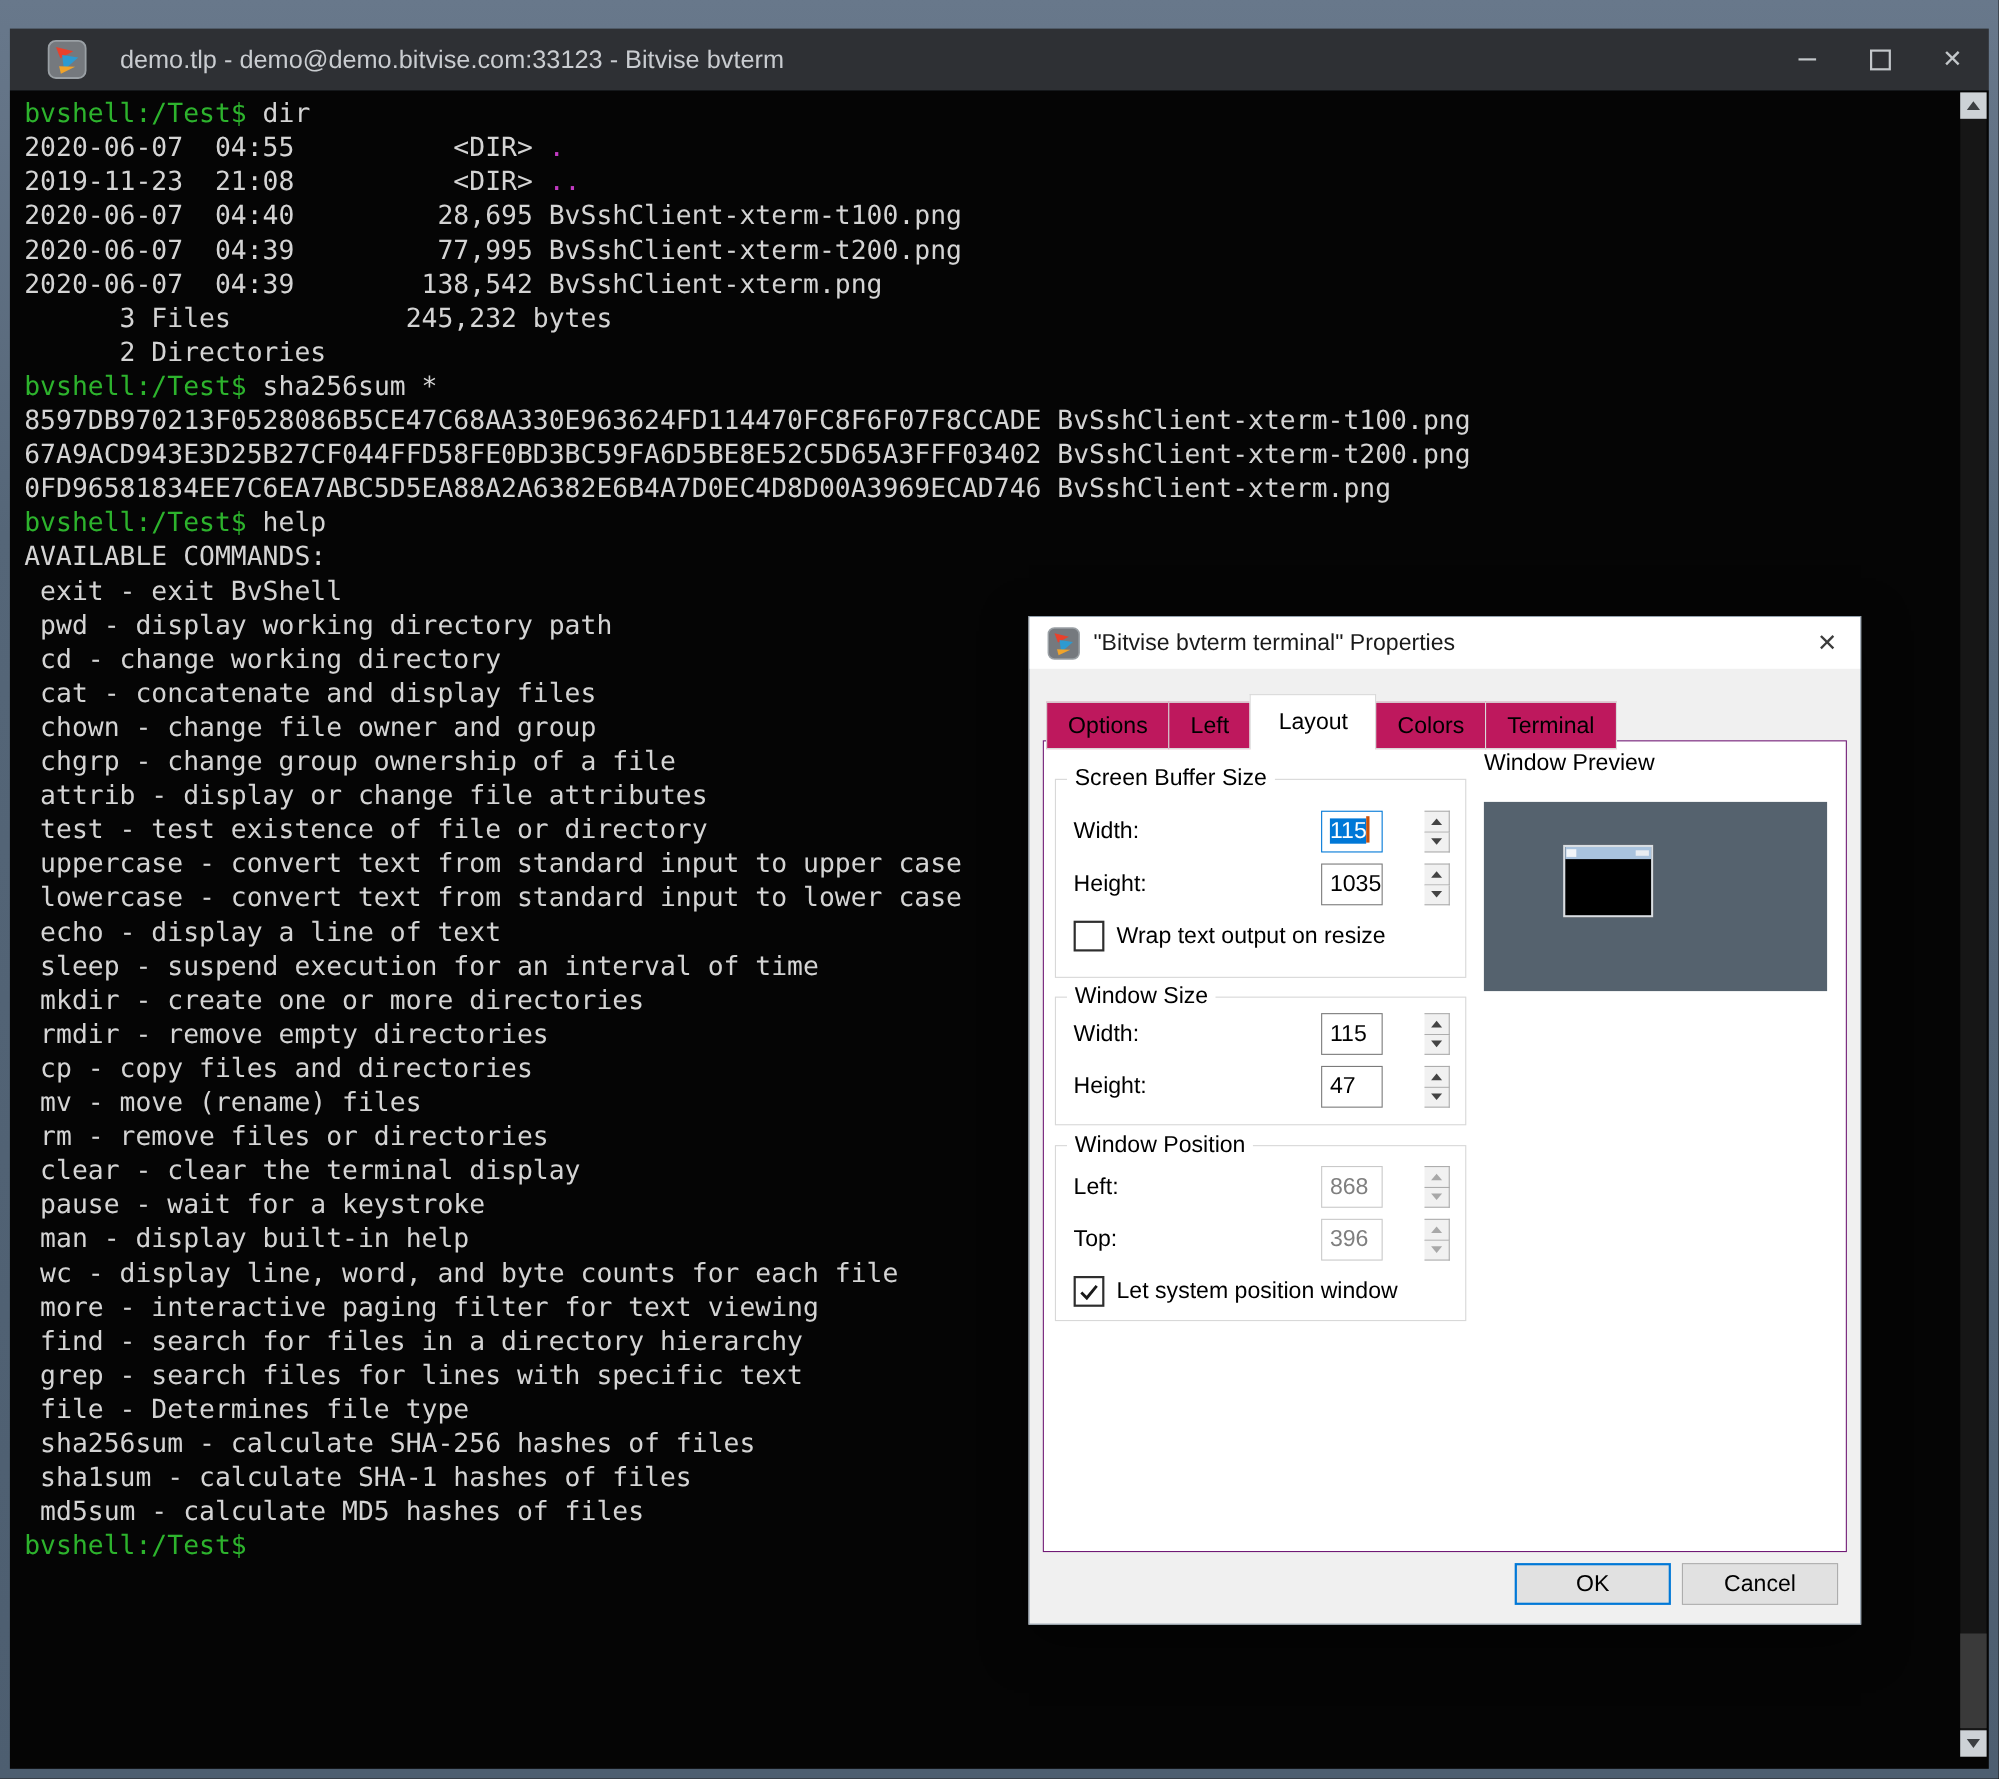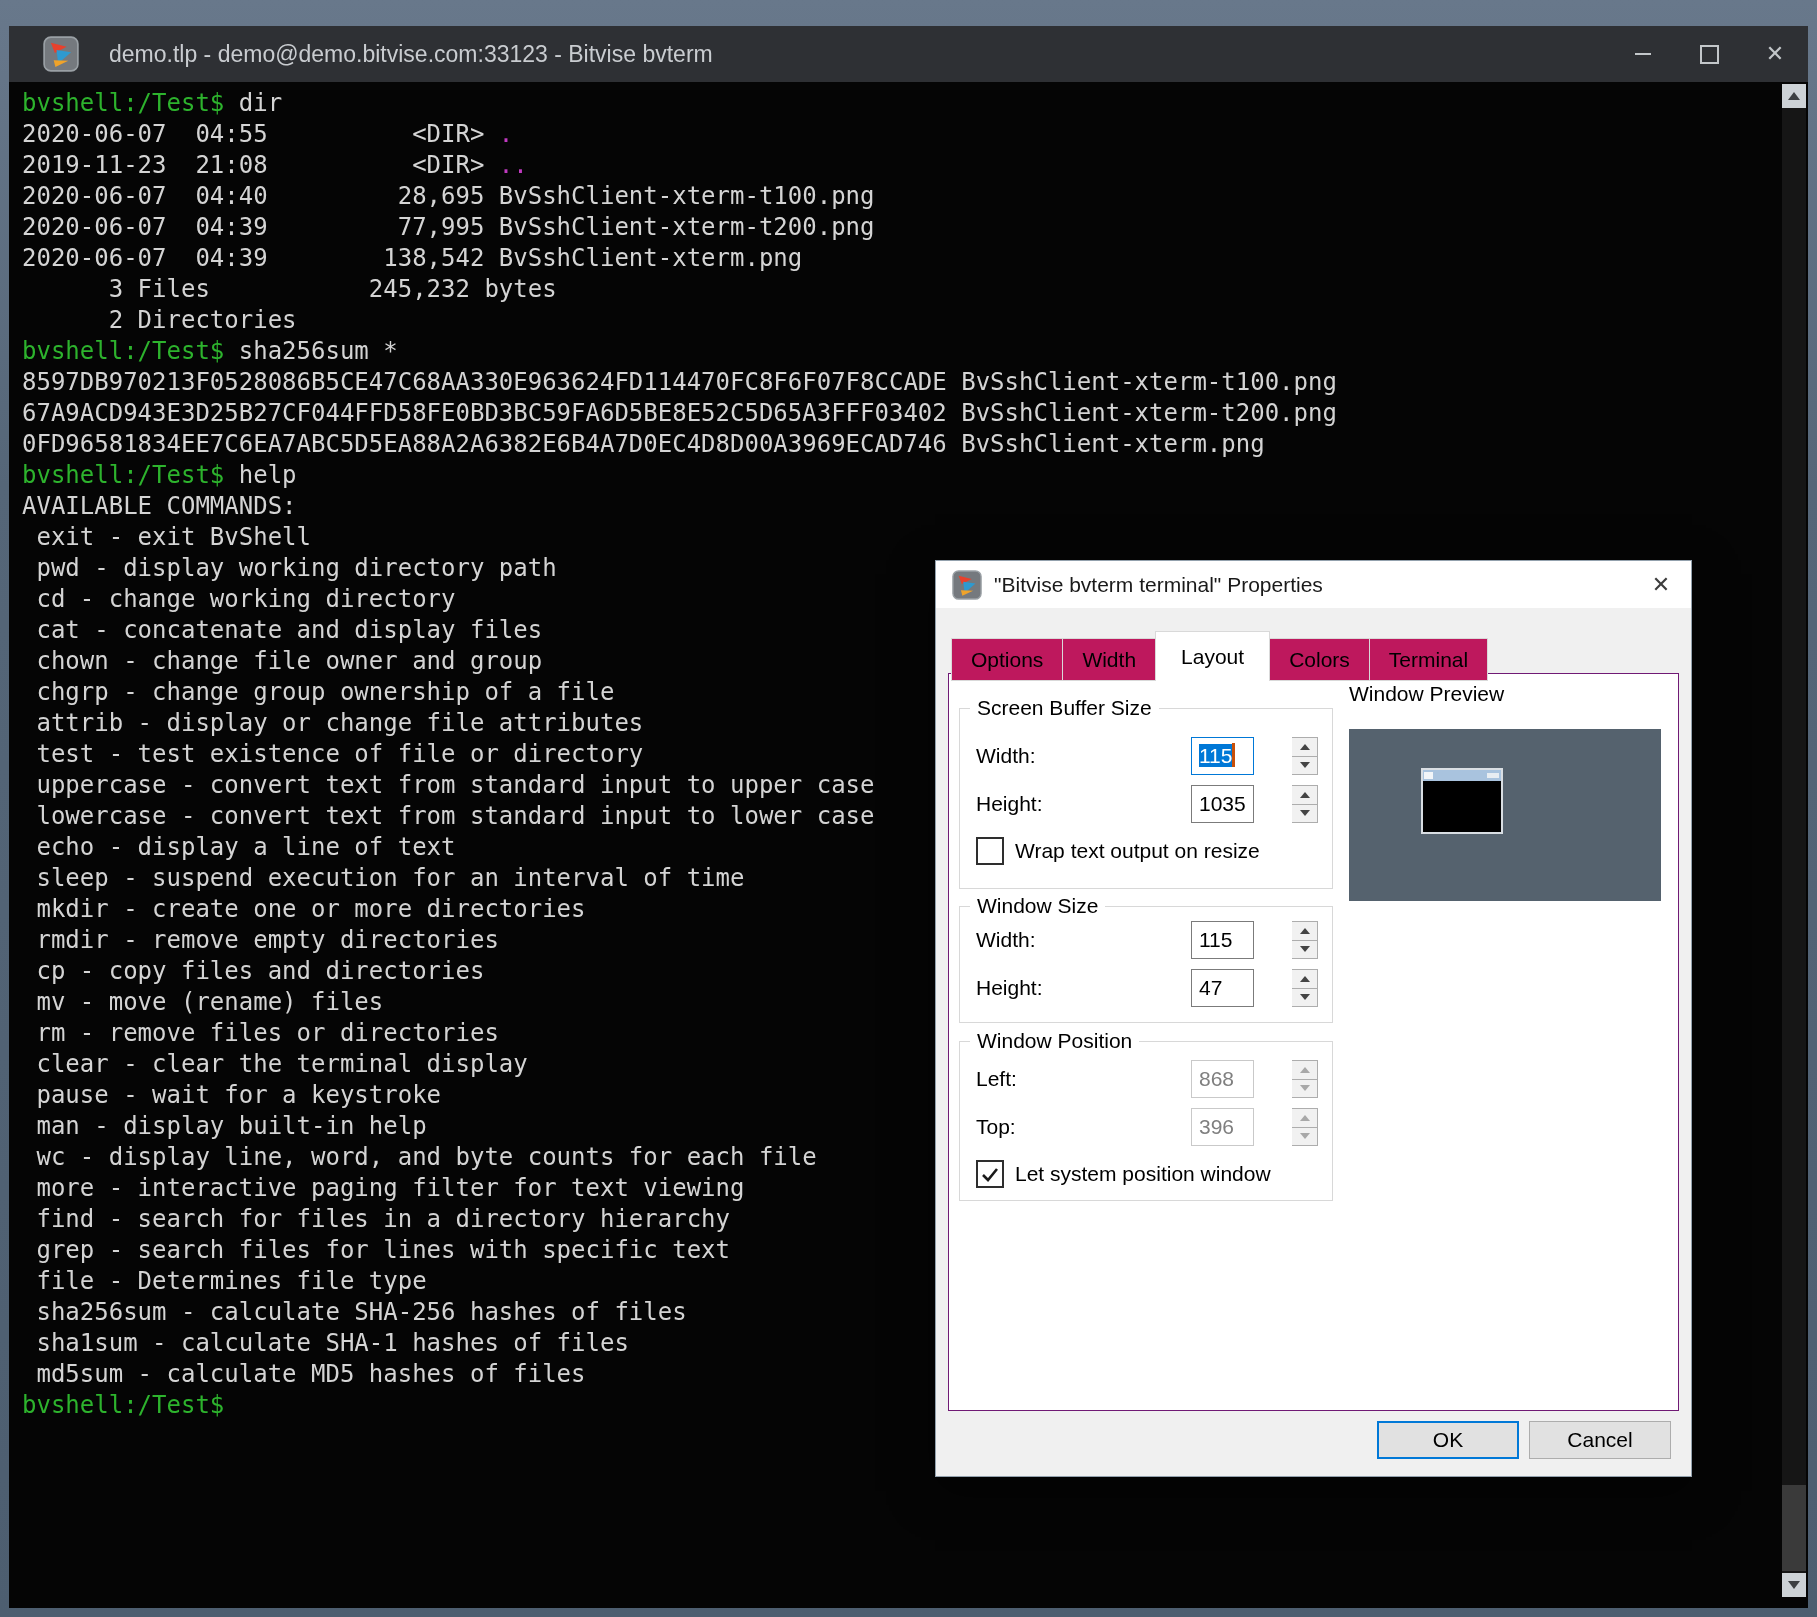--- a/index.html
+++ b/index.html
@@ -45,21 +45,21 @@
               position:relative;z-index:5;}
   
   .page{position:absolute;left:12px;top:112px;width:729px;height:736px;background:#fff;border:1px solid #701a75;z-index:2;}
   
   .group{position:absolute;left:10px;width:374px;border:1px solid #d8d8d8;background:#fff;box-sizing:border-box;}
   .g1{top:34px;height:181px;} .g2{top:232px;height:117px;} .g3{top:367px;height:160px;}
   .glabel{position:absolute;top:-13px;left:10px;background:#fff;padding:0 7px;white-space:nowrap;}
   .gpad1{padding-top:28px;} .gpad2{padding-top:14px;} .gpad3{padding-top:18px;}
   .row{display:flex;align-items:center;height:38px;margin:0 14px 10px 16px;}
   .flabel{flex:1;}
-  .input-wrap{display:flex;width:127px;height:38px;flex:0 0 auto;gap:38px;}
+  .input-wrap{display:flex;width:117px;height:38px;flex:0 0 auto;gap:38px;}
   .tbox{width:78px;height:36px;background:#fff;border:1px solid #7b7b7b;font-size:21px;line-height:35px;
         padding-left:7px;overflow:hidden;white-space:nowrap;}
   .tbox.focus{border-color:#0078d7;}
   .tbox.dis{border-color:#c9c9c9;color:#7f7f7f;}
   .sel{background:#0078d7;color:#fff;}
   .caret{display:inline-block;width:3px;height:24px;background:#c8500a;vertical-align:-4px;}
   .spin{width:37px;display:flex;flex-direction:column;}
   .sbtn{flex:1;background:#f1f1f1;border:1px solid #adadad;border-left:none;display:flex;align-items:center;justify-content:center;box-sizing:border-box;}
   .sbtn + .sbtn{border-top:none;}
   .arr-up{width:0;height:0;border-left:5px solid transparent;border-right:5px solid transparent;border-bottom:6px solid #444;}
@@ -173,21 +173,21 @@
             <path d="M12 12.5 L25 14.5 L13.5 24.5 Z" fill="#2e9ad0"></path>
             <path d="M9.5 21.5 L22.5 22 L11 27.5 Z" fill="#f0a32a"></path>
           </svg></div>
       <div class="dlg-title">"Bitvise bvterm terminal" Properties</div>
       <div class="dlg-close">
           <span>✕</span>
         </div>
     </div>
     <div class="tabs" id="tabs">
         <div class="tab">Options</div>
-        <div class="tab">Width</div>
+        <div class="tab">Left</div>
         <div class="tab active">Layout</div>
         <div class="tab">Colors</div>
         <div class="tab">Terminal</div>
       </div>
     <div class="page">
       <div id="groups">
           <div class="group g1">
             <div class="glabel">Screen Buffer Size</div>
             <div class="gpad1">
               <div class="row">

